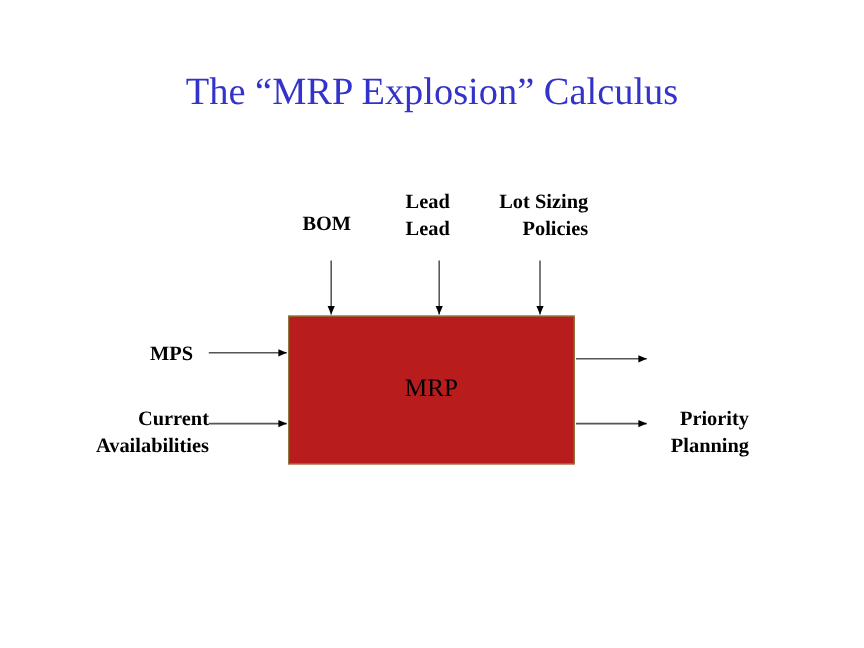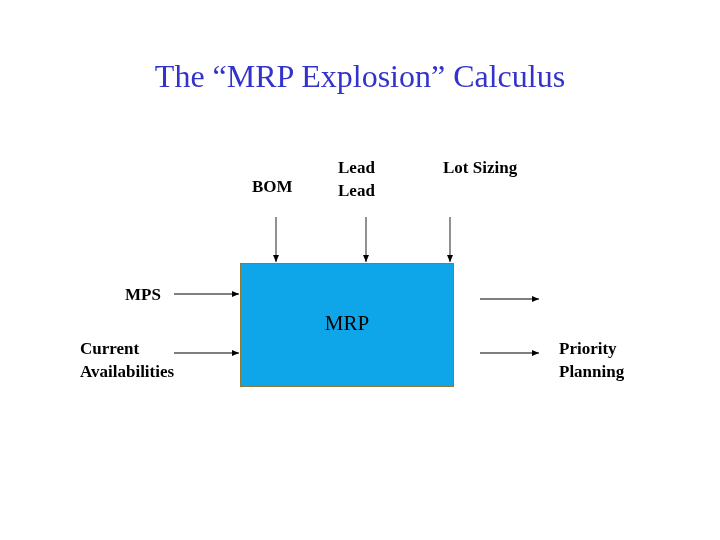--- a/index.html
+++ b/index.html
@@ -7,46 +7,48 @@
       width: 720px; height: 540px; background: #ffffff; position: relative; overflow: hidden;
       font-family: "Liberation Serif", "DejaVu Serif", serif;
     }
     .title {
       position: absolute; left: 0; top: 54px; width: 720px; text-align: center;
       font-size: 32px; color: #3333cc; line-height: 44px;
     }
     .lbl {
       position: absolute; font-weight: bold; font-size: 17px; color: #000; line-height: 23px;
       white-space: nowrap;
+      text-align: right;
     }
     .box {
-      position: absolute; left: 240px; top: 263px; width: 214px; height: 124px;
-      background: #0ea5e9; border: 1px solid #8c7a3a; box-sizing: border-box;
+      position: absolute; left: 240px; top: 263px; width: 239px; height: 124px;
+      background: #b91c1c; border: 1px solid #8c7a3a; box-sizing: border-box;
     }
     .box-label {
       position: absolute; left: 0; top: 0; width: 100%; height: 100%;
       display: flex; align-items: center; justify-content: center;
       font-size: 21px; color: #000; padding-bottom: 4px; box-sizing: border-box;
     }
     svg.arrows { position: absolute; left: 0; top: 0; }
   </style>
 </head>
 <body>
 
 <div class="title">The “MRP Explosion” Calculus</div>
 
 <div class="lbl" style="left:252px; top:175px;">
   <span>BOM</span>
 </div>
 <div class="lbl" style="left:338px; top:156px;">
   <div>Lead</div>
   <div>Lead</div>
 </div>
-<div class="lbl" style="left:416px; top:156px;margin-left:27px;">
+<div class="lbl" style="left:416px; top:156px;">
   <div>Lot Sizing</div>
+  <div>Policies</div>
 </div>
 
 <div class="lbl" style="left:125px; top:283px;">
   <span>MPS</span>
 </div>
 <div class="lbl" style="left:80px; top:337px;">
   <div>Current</div>
   <div>Availabilities</div>
 </div>
 

